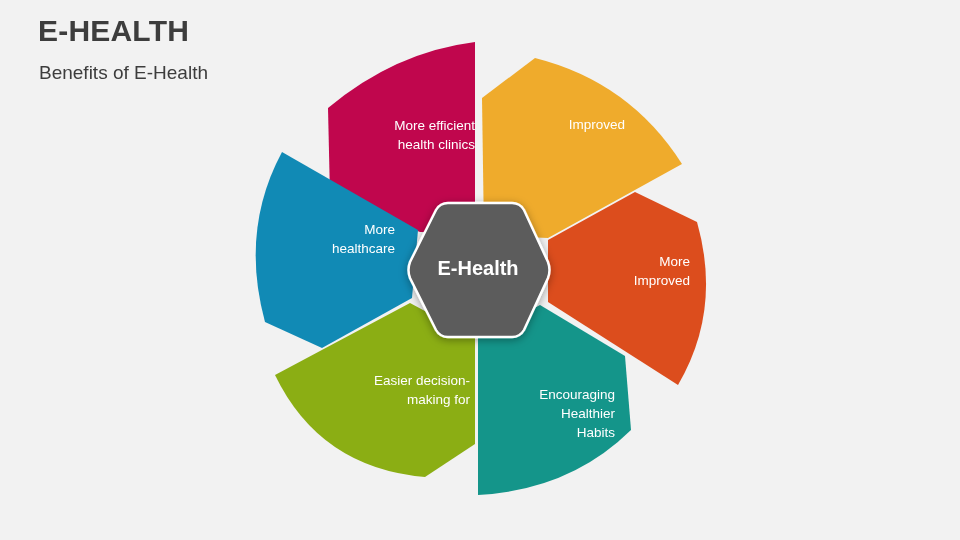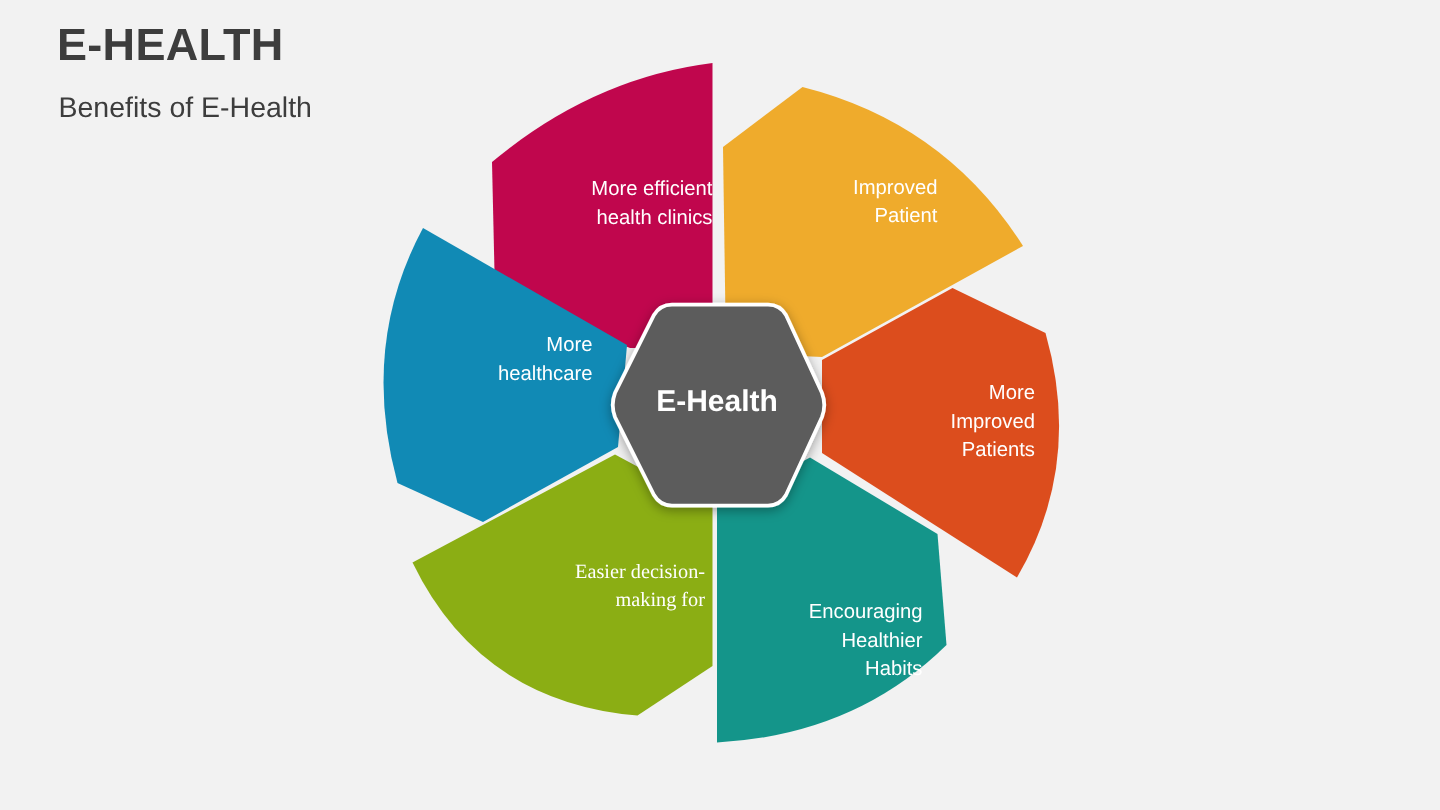--- a/index.html
+++ b/index.html
@@ -41,36 +41,34 @@
 
 <div class="hub-label" style="left:418px; top:257px; width:120px;">E-Health</div>
 
 <div class="label" style="left:340px; top:116px; width:135px;">
   <div>More efficient</div>
   <div>health clinics</div>
 </div>
 
 <div class="label" style="left:500px; top:115px; width:125px;">
   <div>Improved</div>
-  <div>Patient</div>
 </div>
 
 <div class="label" style="left:570px; top:252px; width:120px;">
   <div>More</div>
   <div>Improved</div>
-  <div>Patients</div>
 </div>
 
-<div class="label" style="left:490px; top:385px; width:125px;margin-top:13px;">
+<div class="label" style="left:490px; top:385px; width:125px;">
   <div>Encouraging</div>
   <div>Healthier</div>
   <div>Habits</div>
 </div>
 
-<div class="label" style="left:335px; top:371px; width:135px;font-family:Liberation Serif, serif;">
+<div class="label" style="left:335px; top:371px; width:135px;">
   <div>Easier decision-</div>
   <div>making for</div>
 </div>
 
 <div class="label" style="left:270px; top:220px; width:125px;">
   <div>More</div>
   <div>healthcare</div>
 </div>
 
 </body></html>

